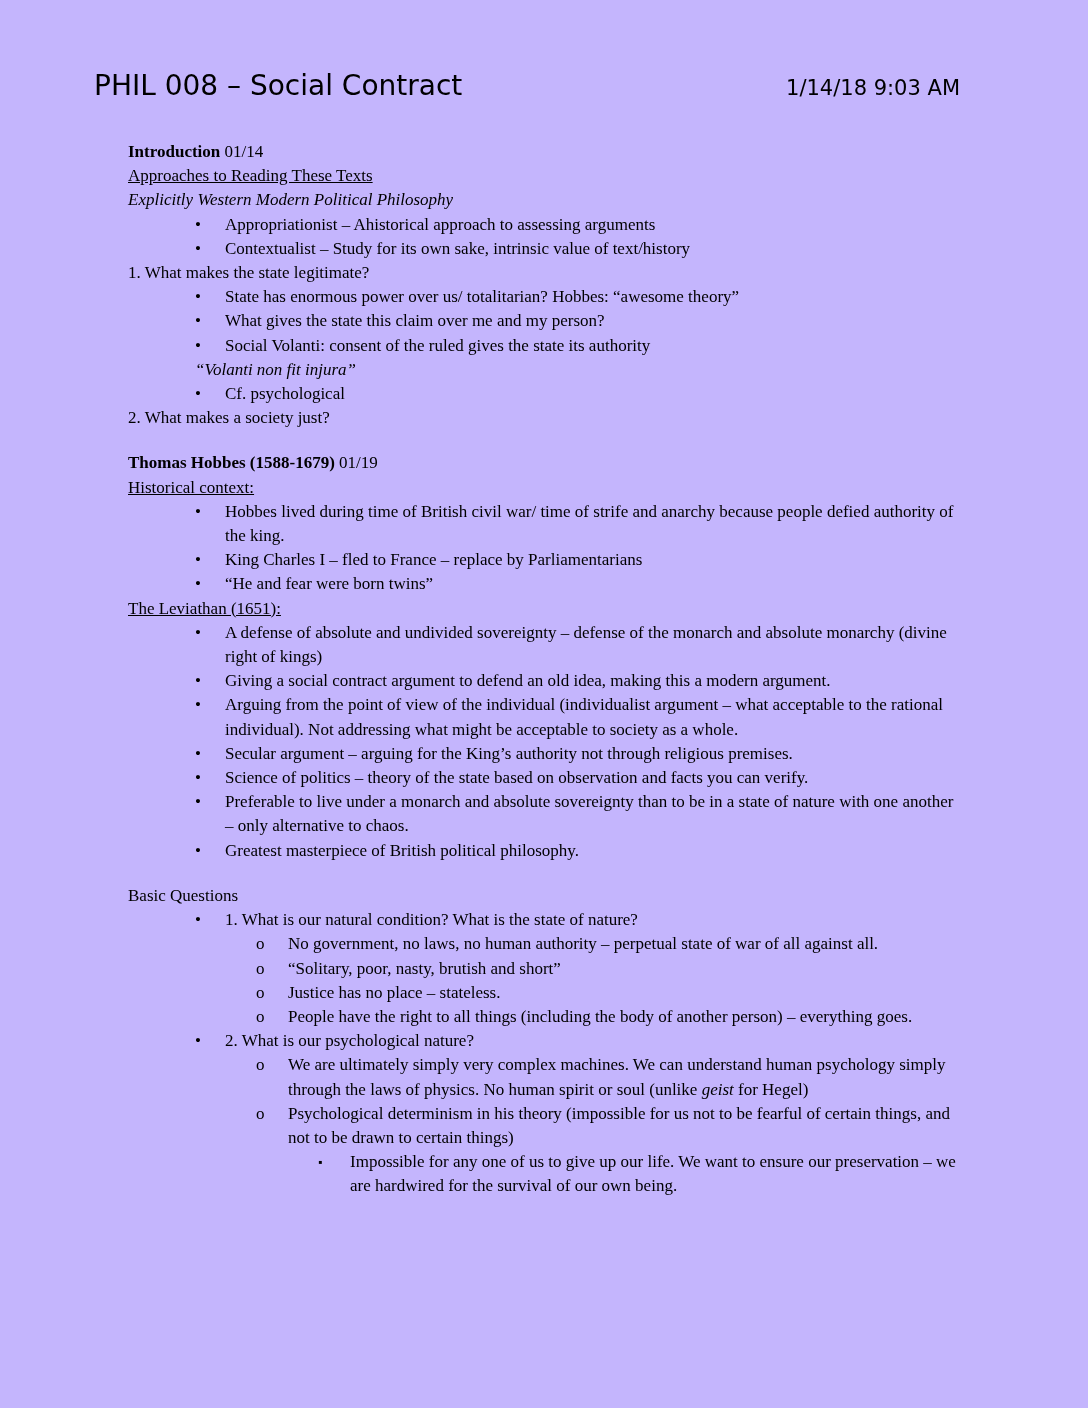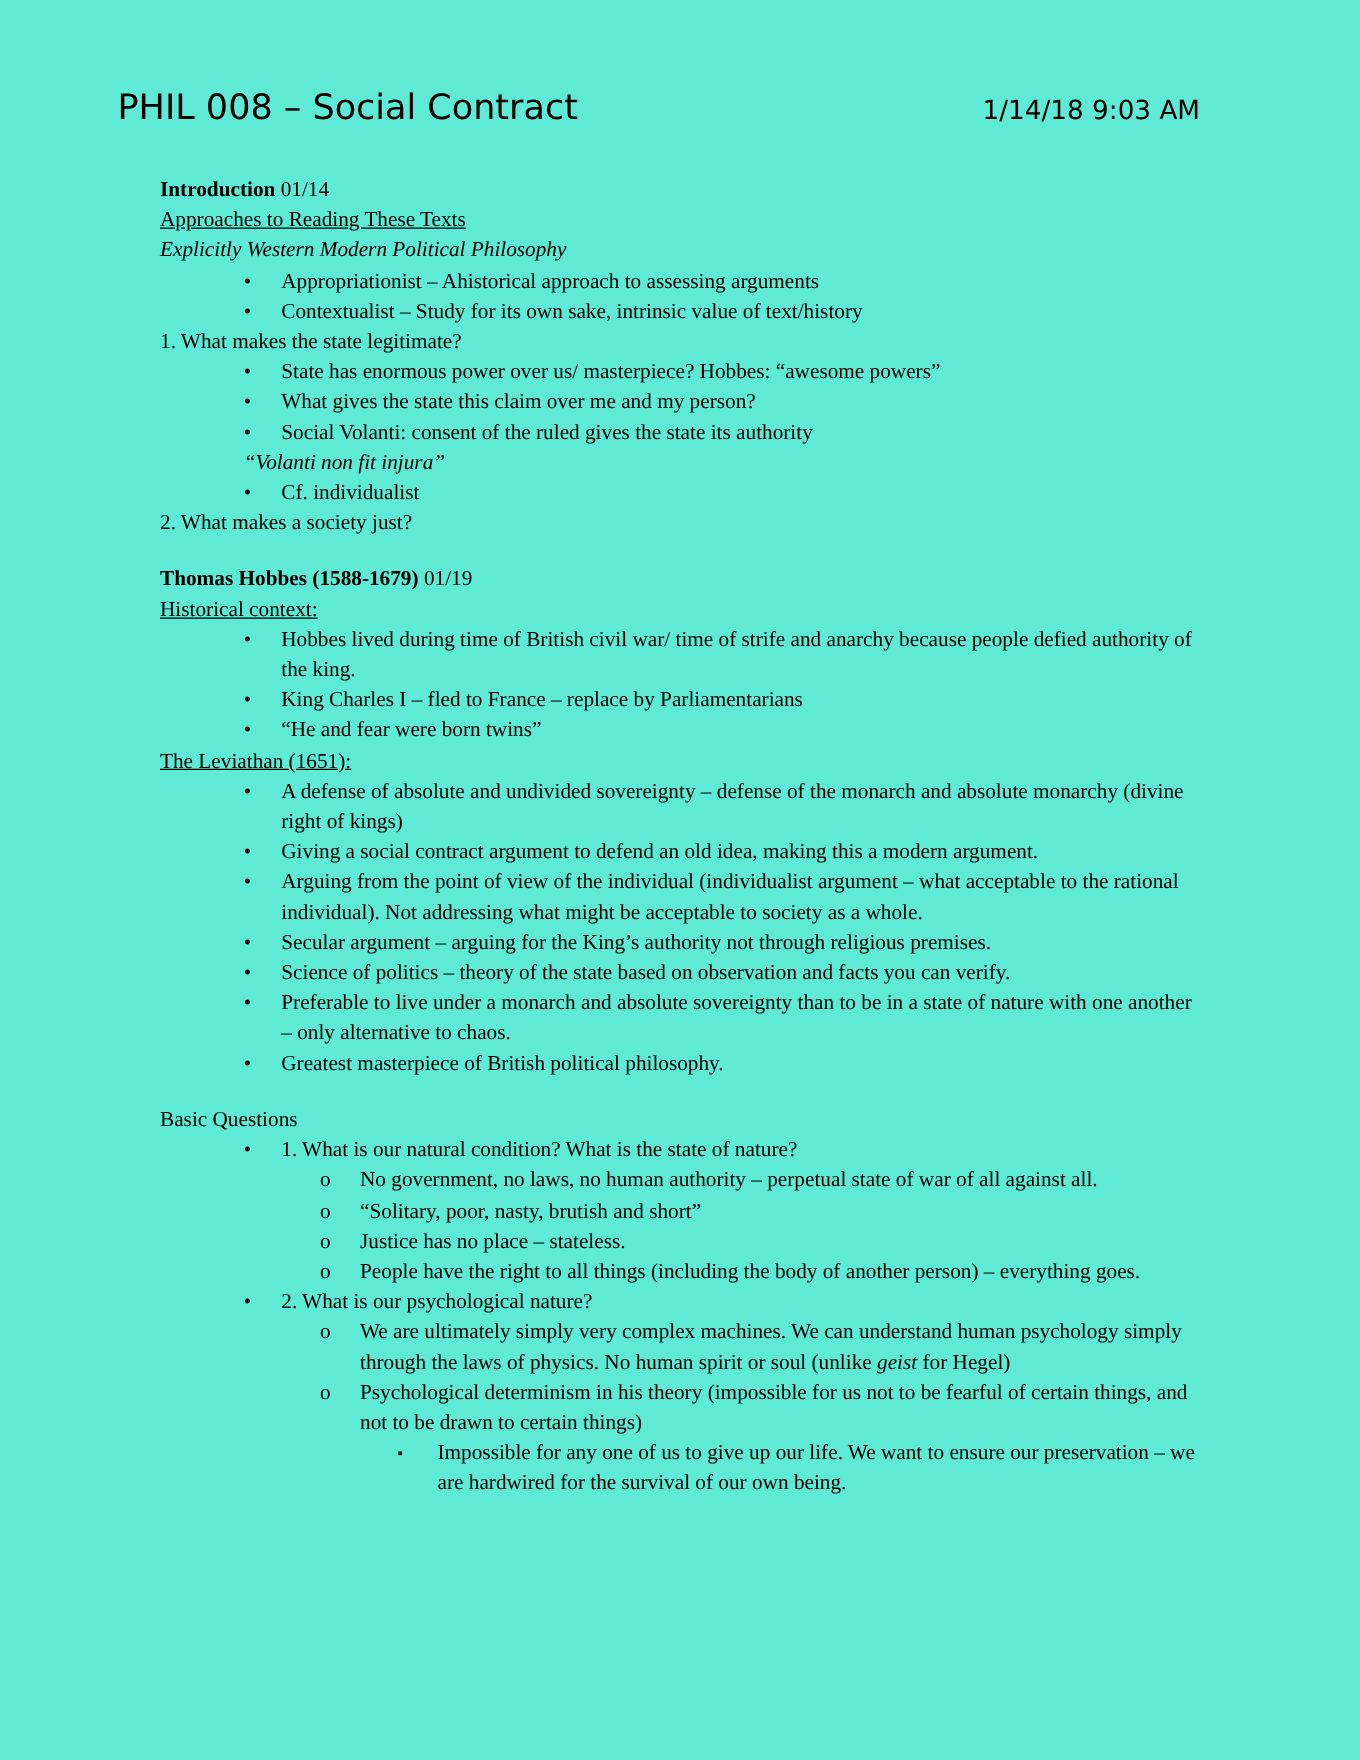--- a/index.html
+++ b/index.html
@@ -1,21 +1,21 @@
 <!DOCTYPE html>
 <html><head>
 <meta charset="utf-8">
 <style>
   * { margin: 0; padding: 0; box-sizing: border-box; }
   html, body { background: #ffffff; }
   .page {
     position: relative;
     width: 1088px;
     height: 1408px;
-    background: #5eead4;
+    background: #c4b5fd;
     color: #000000;
     font-family: "Liberation Serif", serif;
     overflow: hidden;
   }
   .title {
     position: absolute;
     left: 94px;
     top: 69px;
     font-family: "DejaVu Sans", "Liberation Sans", sans-serif;
     font-size: 28px;
@@ -60,25 +60,25 @@
   <div class="doc">
 
     <div class="line"><span class="b">Introduction</span><span> 01/14</span></div>
     <div class="line u">Approaches to Reading These Texts</div>
     <div class="line i">Explicitly Western Modern Political Philosophy</div>
 
     <div class="li1"><span class="m1">•</span><span>Appropriationist – Ahistorical approach to assessing arguments</span></div>
     <div class="li1"><span class="m1">•</span><span>Contextualist – Study for its own sake, intrinsic value of text/history</span></div>
 
     <div class="line">1. What makes the state legitimate?</div>
-    <div class="li1"><span class="m1">•</span><span>State has enormous power over us/ masterpiece? Hobbes: “awesome powers”</span></div>
+    <div class="li1"><span class="m1">•</span><span>State has enormous power over us/ totalitarian? Hobbes: “awesome theory”</span></div>
     <div class="li1"><span class="m1">•</span><span>What gives the state this claim over me and my person?</span></div>
     <div class="li1"><span class="m1">•</span><span>Social Volanti: consent of the ruled gives the state its authority</span></div>
     <div class="line i qpad">“Volanti non fit injura”</div>
-    <div class="li1"><span class="m1">•</span><span>Cf. individualist</span></div>
+    <div class="li1"><span class="m1">•</span><span>Cf. psychological</span></div>
     <div class="line">2. What makes a society just?</div>
 
     <div class="gap"></div>
 
     <div class="line"><span class="b">Thomas Hobbes (1588-1679)</span><span> 01/19</span></div>
     <div class="line"><span class="u">Historical context:</span></div>
     <div class="li1"><span class="m1">•</span><span>Hobbes lived during time of British civil war/ time of strife and anarchy because people defied authority of the king.</span></div>
     <div class="li1"><span class="m1">•</span><span>King Charles I – fled to France – replace by Parliamentarians</span></div>
     <div class="li1"><span class="m1">•</span><span>“He and fear were born twins”</span></div>
     <div class="line"><span class="u">The Leviathan (1651):</span></div>

